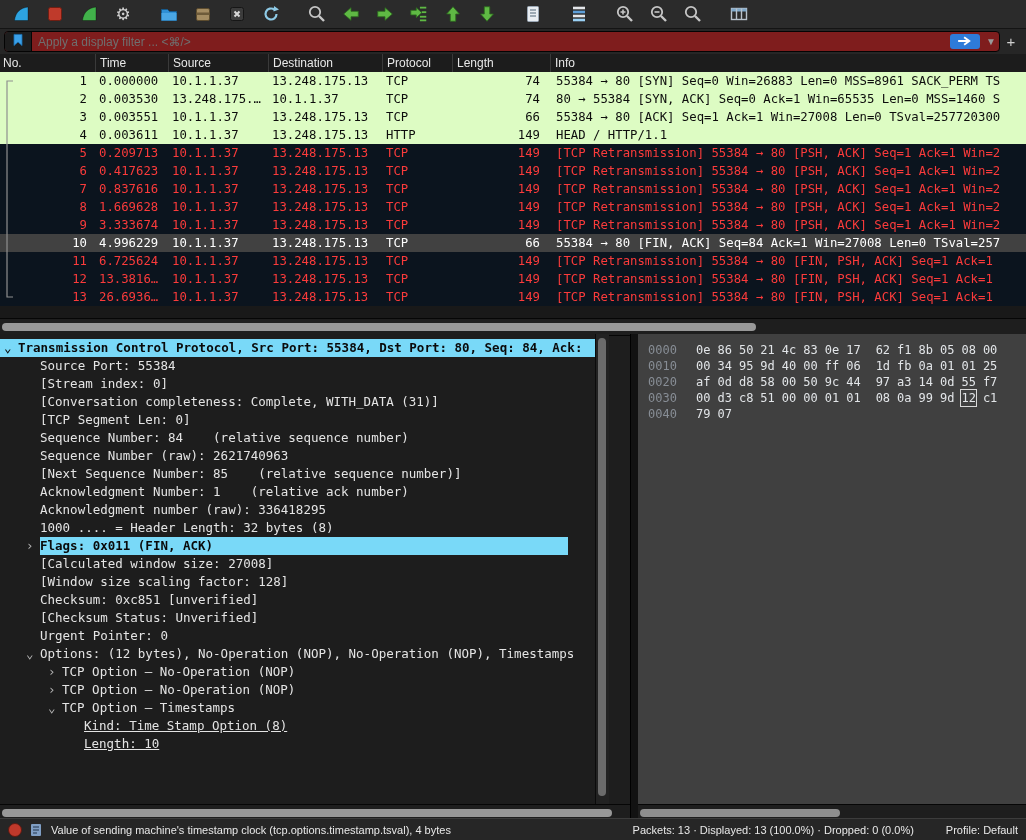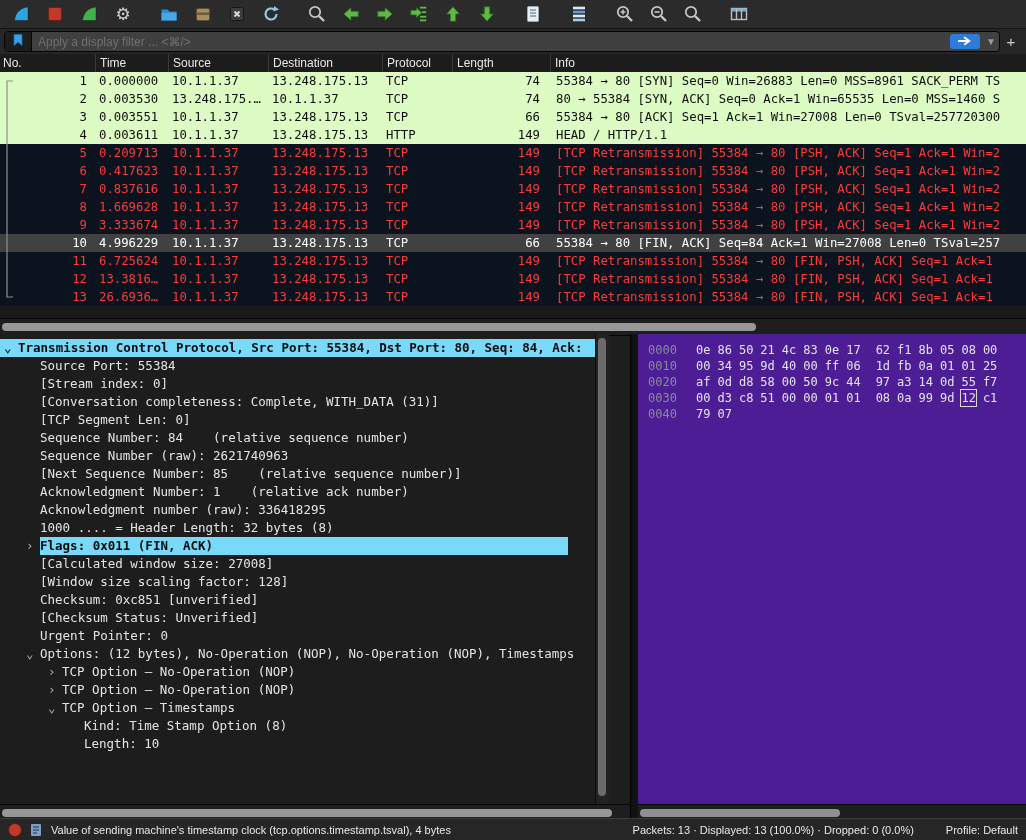--- a/index.html
+++ b/index.html
@@ -11,21 +11,21 @@
            border-bottom:1px solid #141414;display:flex;align-items:center;padding-left:4px;}
   .tb-group{display:flex;margin-right:12px;}
   .tb-btn{width:34px;height:26px;display:flex;align-items:center;justify-content:center;border-radius:3px;}
   .tb-btn .icon{display:flex;align-items:center;justify-content:center;}
   .tb-btn svg{display:block;}
   .glyph{font-size:17px;line-height:1;font-family:"DejaVu Sans",sans-serif;}
 
   
   .filterbar{position:absolute;top:29px;left:0;right:0;height:25px;background:#262626;
              display:flex;align-items:center;padding:0 4px;border-bottom:1px solid #0a0a0a;}
-  .filter-input{flex:1;height:19px;background:#404040;border:1px solid #040404;border-radius:4px;
+  .filter-input{flex:1;height:19px;background:#7f1d1d;border:1px solid #040404;border-radius:4px;
                 display:flex;align-items:center;overflow:hidden;}
   .bookmark-btn{width:26px;height:19px;display:flex;align-items:center;justify-content:center;
                 border-right:1px solid #060606;background:#1d1d1d;}
   .filter-input input{flex:1;background:transparent;border:none;outline:none;color:#cfcfcf;
                       font-size:12px;padding:0 6px;font-family:"Liberation Sans",sans-serif;}
   .filter-input input::placeholder{color:#6f6f6f;}
   .apply-btn{width:30px;height:15px;background:var(--accent-blue);border-radius:3px;
              display:flex;align-items:center;justify-content:center;margin-right:3px;}
   .filter-chevron{color:#9a9a9a;font-size:10px;width:16px;text-align:center;}
   .add-filter-btn{width:22px;text-align:center;color:#cfcfcf;font-size:15px;line-height:22px;}
@@ -52,33 +52,33 @@
 
   
   .hscroll-mid{position:absolute;top:318px;left:0;right:0;height:16px;background:#1e1e1e;
                border-top:1px solid #060606;border-bottom:1px solid #060606;}
   .hthumb{position:absolute;top:4px;height:8px;border-radius:4px;background:#989898;}
 
   
   .detail-pane{position:absolute;top:334px;left:0;width:609px;height:470px;background:#1d1d1d;overflow:hidden;}
   .dt-tree{position:absolute;top:5px;left:0;right:13px;}
   .dt-line{height:18px;white-space:pre;font:12.5px/18px "DejaVu Sans Mono",monospace;color:#e4e4e4;overflow:hidden;}
-  .ind-0{padding-left:4px;} .ind-1{padding-left:26px;} .ind-2{padding-left:48px;} .ind-3{padding-left:70px;}
+  .ind-0{padding-left:4px;} .ind-1{padding-left:26px;} .ind-2{padding-left:48px;} .ind-3{padding-left:70px;text-decoration:underline;}
   .exp{display:inline-block;width:14px;color:#b5b5b5;}
   .dt-selected{background:var(--field-highlight);color:#0a0a0a;font-weight:bold;}
   .dt-selected .exp{color:#0a0a0a;}
   .hl-box{display:inline-block;min-width:528px;background:var(--field-highlight);color:#0a0a0a;font-weight:bold;}
   .dt-vscroll{position:absolute;top:0;right:0;width:13px;height:100%;background:#222;border-left:1px solid #0b0b0b;}
   .dt-vscroll .vthumb{position:absolute;top:4px;bottom:8px;left:2px;width:8px;border-radius:4px;background:#6b6b6b;}
   .detail-hscroll{position:absolute;top:804px;left:0;width:630px;height:14px;background:#1e1e1e;border-top:1px solid #060606;}
   .pane-divider{position:absolute;top:334px;left:630px;width:8px;height:484px;background:#121212;
                 border-left:1px solid #000;border-right:1px solid #000;}
 
   
-  .hex-pane{position:absolute;top:334px;left:638px;width:388px;height:470px;background:#4c1d95;
+  .hex-pane{position:absolute;top:334px;left:638px;width:388px;height:470px;background:#404040;
             overflow:hidden;padding:8px 0 0 10px;box-sizing:border-box;}
   .hx-row{height:16px;line-height:16px;white-space:pre;font:12px/16px "DejaVu Sans Mono",monospace;}
   .hx-offset{display:inline-block;width:36px;margin-right:12px;color:#878d95;}
   .hx-b{display:inline-block;margin-right:7px;color:#e2e5e8;}
   .hx-b.gap{margin-left:8px;}
   .hx-b.boxed{outline:1px solid #d9d9d9;}
   .hex-hscroll{position:absolute;top:804px;left:638px;width:388px;height:14px;background:#1e1e1e;border-top:1px solid #060606;}
 
   
   .statusbar{position:absolute;top:818px;left:0;right:0;height:22px;background:#262626;

